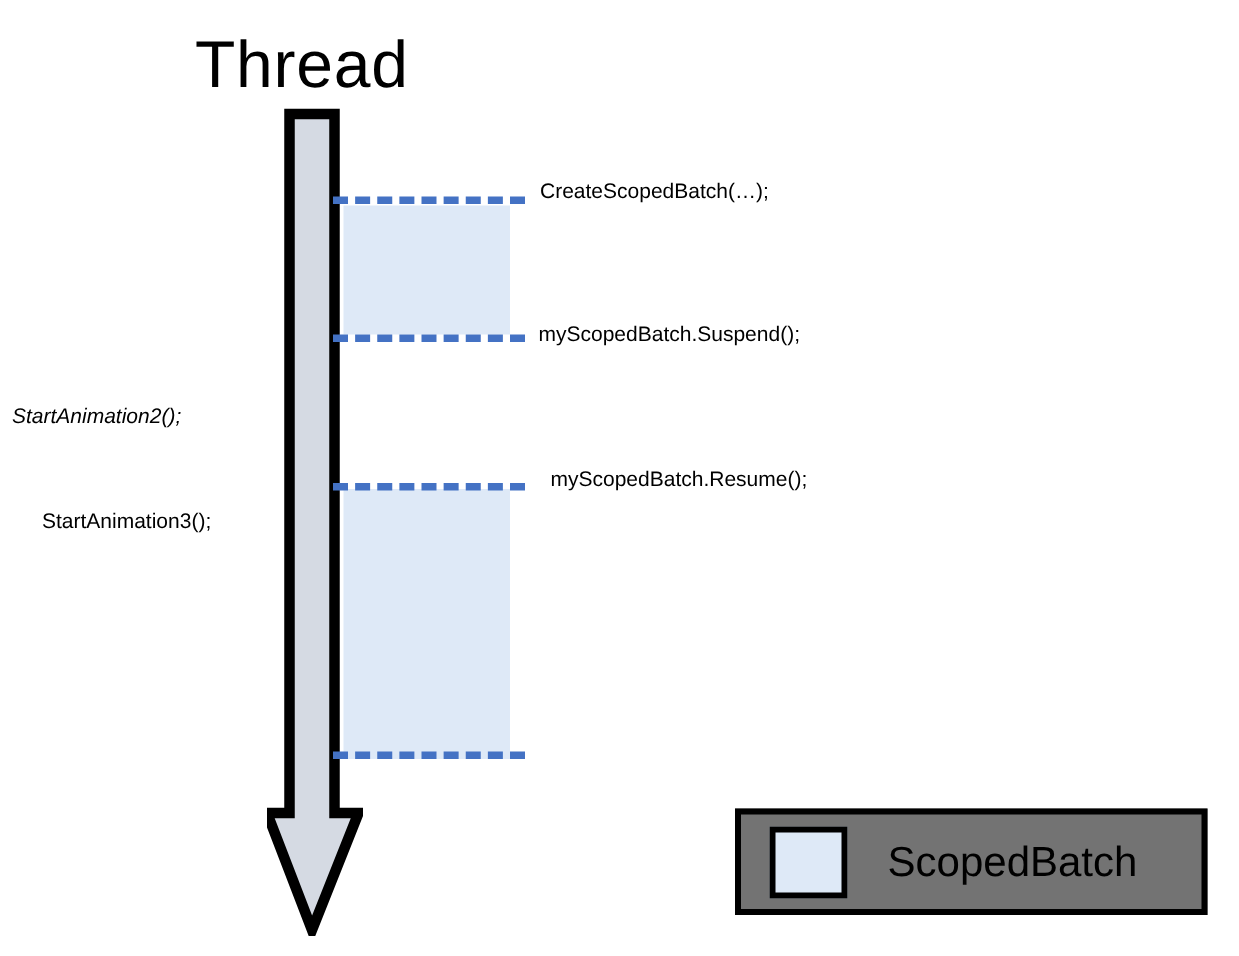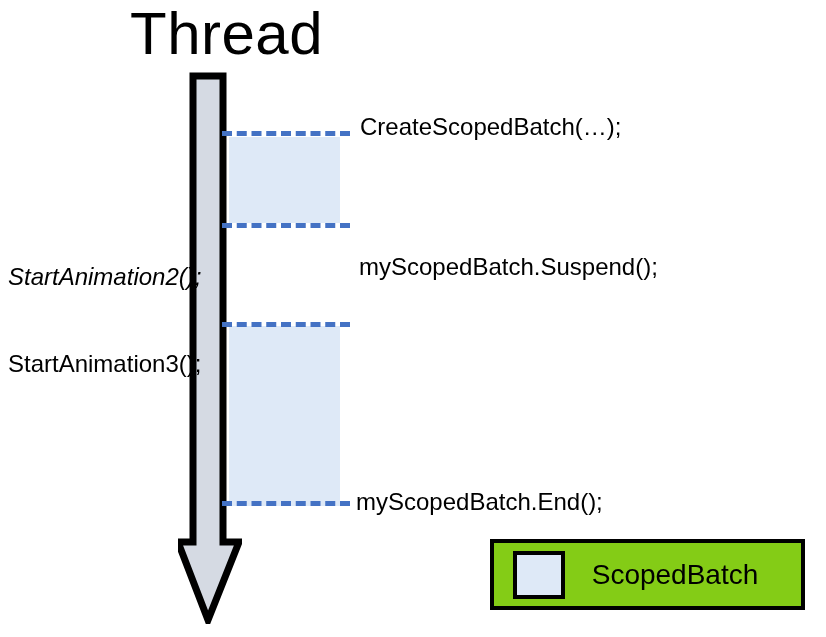--- a/index.html
+++ b/index.html
@@ -15,22 +15,22 @@
     width: 826px;
     height: 637px;
     background: #ffffff;
     overflow: hidden;
   }
 
   
   .title {
     position: absolute;
     left: 130px;
-    top: 6px;
-    font-size: 60px;
+    top: 16px;
+    font-size: 44px;
     line-height: 56px;
     color: #000000;
     white-space: nowrap;
     letter-spacing: 0.5px;
   }
 
   
   .thread-arrow {
     position: absolute;
     left: 178px;
@@ -66,46 +66,46 @@
     border-top: 5px dashed #4472C4;
   }
   #dash-create  { top: 131px; }
   #dash-suspend { top: 223px; }
   #dash-resume  { top: 322px; }
   #dash-end     { top: 501px; }
 
   
   .label {
     position: absolute;
-    font-size: 24px;
+    font-size: 14px;
     line-height: 24px;
     color: #000000;
     white-space: nowrap;
   }
   .label-left  { left: 8px; }
   .label-right { }
 
   #label-anim1 { top: 163px; }
   #label-anim2 { top: 265px; font-style: italic; }
-  #label-anim3 { top: 352px; }
+  #label-anim3 { top: 335px; margin-left: 20px; }
   #label-anim4 { top: 411px; }
 
   #label-create  { left: 360px; top: 115px; }
-  #label-suspend { left: 359px; top: 210px; margin-top: 45px; }
+  #label-suspend { left: 359px; top: 210px; }
   #label-resume  { left: 367px; top: 307px; }
   #label-end     { left: 356px; top: 490px; }
 
   
   .legend-box {
     position: absolute;
     left: 490px;
     top: 539px;
     width: 315px;
     height: 71px;
-    background: #84cc16;
+    background: #737373;
     border: 4px solid #000000;
     box-sizing: border-box;
     display: flex;
     align-items: center;
   }
   .legend-swatch {
     width: 52px;
     height: 48px;
     margin-left: 19px;
     background: #DEE9F7;
@@ -141,20 +141,20 @@
   <div class="dash-line" id="dash-create"></div>
   <div class="dash-line" id="dash-suspend"></div>
   <div class="dash-line" id="dash-resume"></div>
   <div class="dash-line" id="dash-end"></div>
 
   <div class="label label-left" id="label-anim2">StartAnimation2();</div>
   <div class="label label-left" id="label-anim3">StartAnimation3();</div>
 
   <div class="label label-right" id="label-create">CreateScopedBatch(…);</div>
   <div class="label label-right" id="label-suspend">myScopedBatch.Suspend();</div>
-  <div class="label label-right" id="label-end">myScopedBatch.End();</div>
+  <div class="label label-right" id="label-resume">myScopedBatch.Resume();</div>
 
   <div class="legend-box">
     <div class="legend-swatch"></div>
     <div class="legend-text">ScopedBatch</div>
   </div>
 
 </div>
 
 </body></html>

